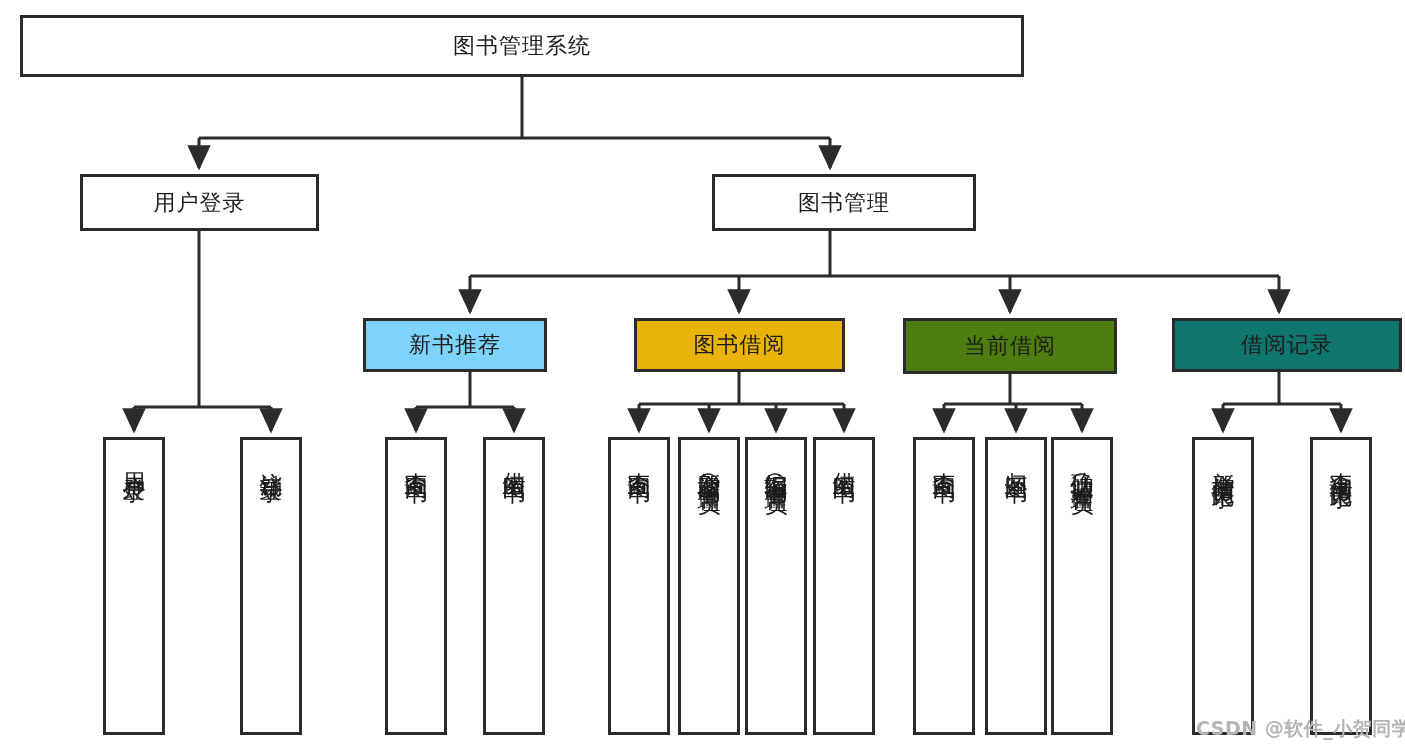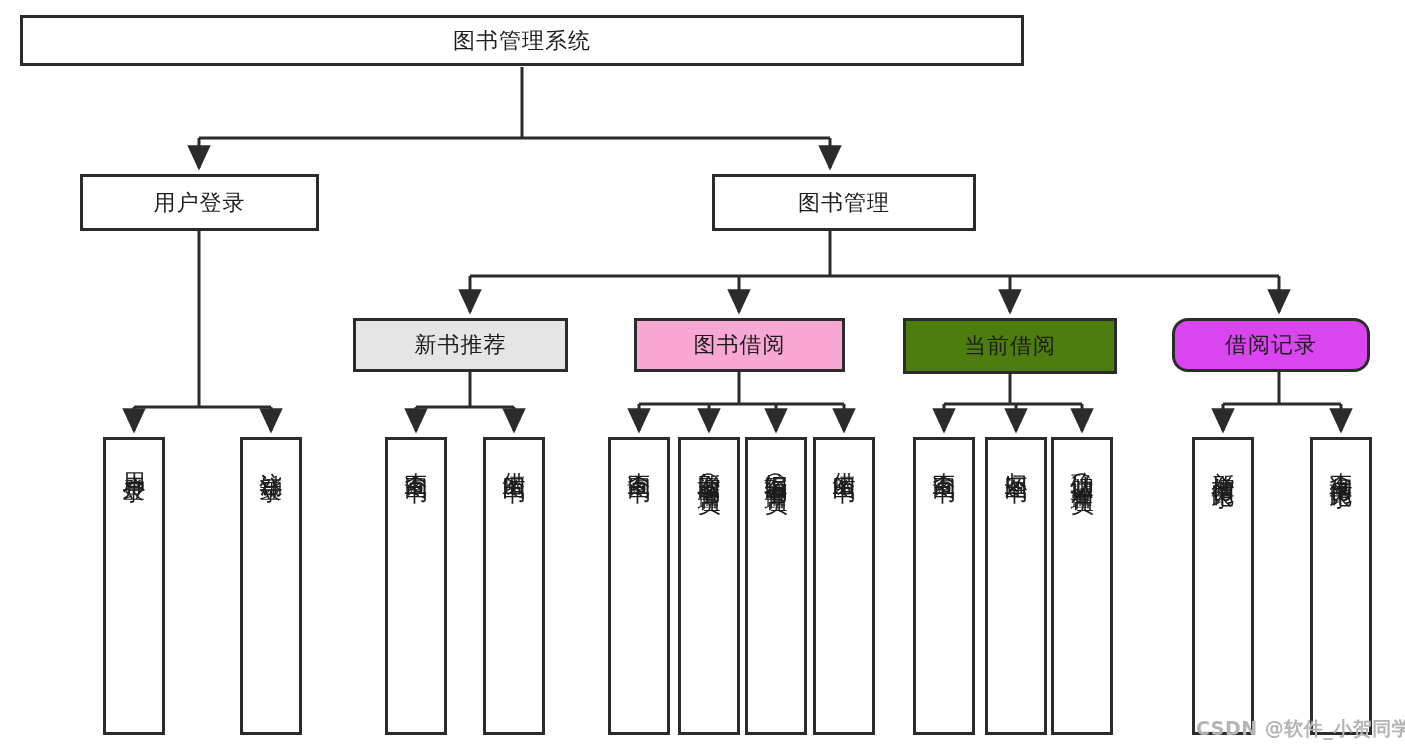--- a/index.html
+++ b/index.html
@@ -115,41 +115,41 @@
       <path d="M1016,404 L1016,431" marker-end="url(#arrowhead)"></path>
       <path d="M1082,404 L1082,431" marker-end="url(#arrowhead)"></path>
 
       <path d="M1279,372 L1279,404"></path>
       <path d="M1223,404 L1341,404"></path>
       <path d="M1223,404 L1223,431" marker-end="url(#arrowhead)"></path>
       <path d="M1341,404 L1341,431" marker-end="url(#arrowhead)"></path>
     </g>
   </svg>
 
-  <div class="node" style="left: 20px; top: 15px; width: 1004px; height: 51px; border-color: rgb(43, 43, 43); background: rgb(255, 255, 255);">
+  <div class="node" style="left: 20px; top: 15px; width: 1004px; height: 62px; border-color: rgb(43, 43, 43); background: rgb(255, 255, 255);">
     <span class="node-label" style="color: rgb(28, 28, 28);">图书管理系统</span>
   </div>
 
   <div class="node" style="left: 80px; top: 174px; width: 239px; height: 57px; border-color: rgb(43, 43, 43); background: rgb(255, 255, 255);">
     <span class="node-label" style="color: rgb(28, 28, 28);">用户登录</span>
   </div>
   <div class="node" style="left: 712px; top: 174px; width: 264px; height: 57px; border-color: rgb(43, 43, 43); background: rgb(255, 255, 255);">
     <span class="node-label" style="color: rgb(28, 28, 28);">图书管理</span>
   </div>
 
-  <div class="node" style="left: 353px; top: 318px; width: 215px; height: 54px; border-color: rgb(43, 43, 43); background: #e5e5e5;">
+  <div class="node" style="left: 363px; top: 318px; width: 184px; height: 54px; border-color: rgb(43, 43, 43); background: #7dd3fc;">
     <span class="node-label" style="color: rgb(28, 28, 28);">新书推荐</span>
   </div>
-  <div class="node" style="left: 634px; top: 318px; width: 211px; height: 54px; border-color: rgb(43, 43, 43); background: #f9a8d4;">
+  <div class="node" style="left: 634px; top: 318px; width: 211px; height: 54px; border-color: rgb(43, 43, 43); background: #eab308;">
     <span class="node-label" style="color: rgb(28, 28, 28);">图书借阅</span>
   </div>
   <div class="node" style="left: 903px; top: 318px; width: 214px; height: 56px; border-color: rgb(43, 43, 43); background: #4d7c0f;">
     <span class="node-label" style="color: rgb(28, 28, 28);">当前借阅</span>
   </div>
-  <div class="node" style="left: 1172px; top: 318px; width: 198px; height: 54px; border-color: rgb(43, 43, 43); background: #d946ef; border-radius: 16px;">
+  <div class="node" style="left: 1172px; top: 318px; width: 230px; height: 54px; border-color: rgb(43, 43, 43); background: #0f766e;">
     <span class="node-label" style="color: rgb(28, 28, 28);">借阅记录</span>
   </div>
 
   <div class="node vertical" style="left: 103px; top: 437px; width: 62px; height: 298px; border-color: rgb(43, 43, 43); background: rgb(255, 255, 255);">
     <span class="node-label" style="color: rgb(28, 28, 28);">用户登录</span>
   </div>
   <div class="node vertical" style="left: 240px; top: 437px; width: 62px; height: 298px; border-color: rgb(43, 43, 43); background: rgb(255, 255, 255);">
     <span class="node-label" style="color: rgb(28, 28, 28);">注销登录</span>
   </div>
   <div class="node vertical" style="left: 385px; top: 437px; width: 62px; height: 298px; border-color: rgb(43, 43, 43); background: rgb(255, 255, 255);">

